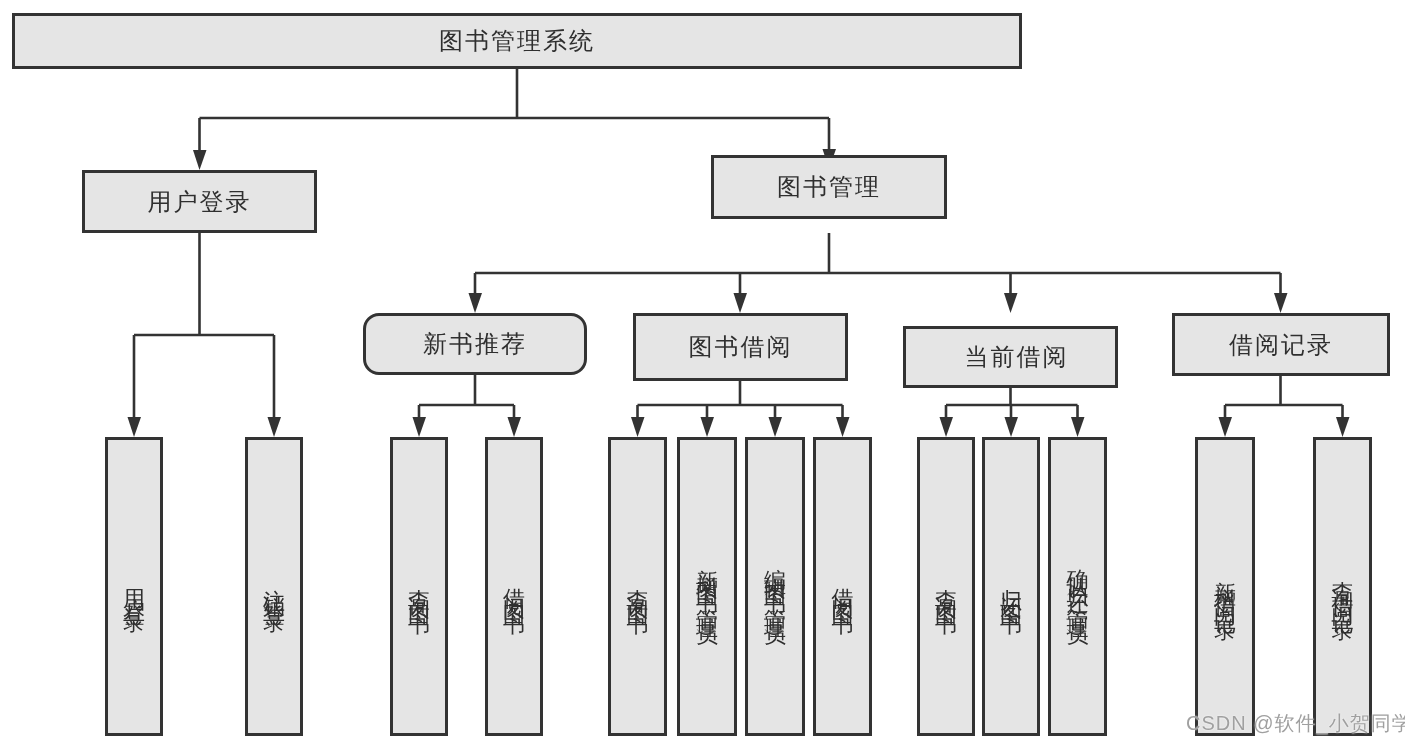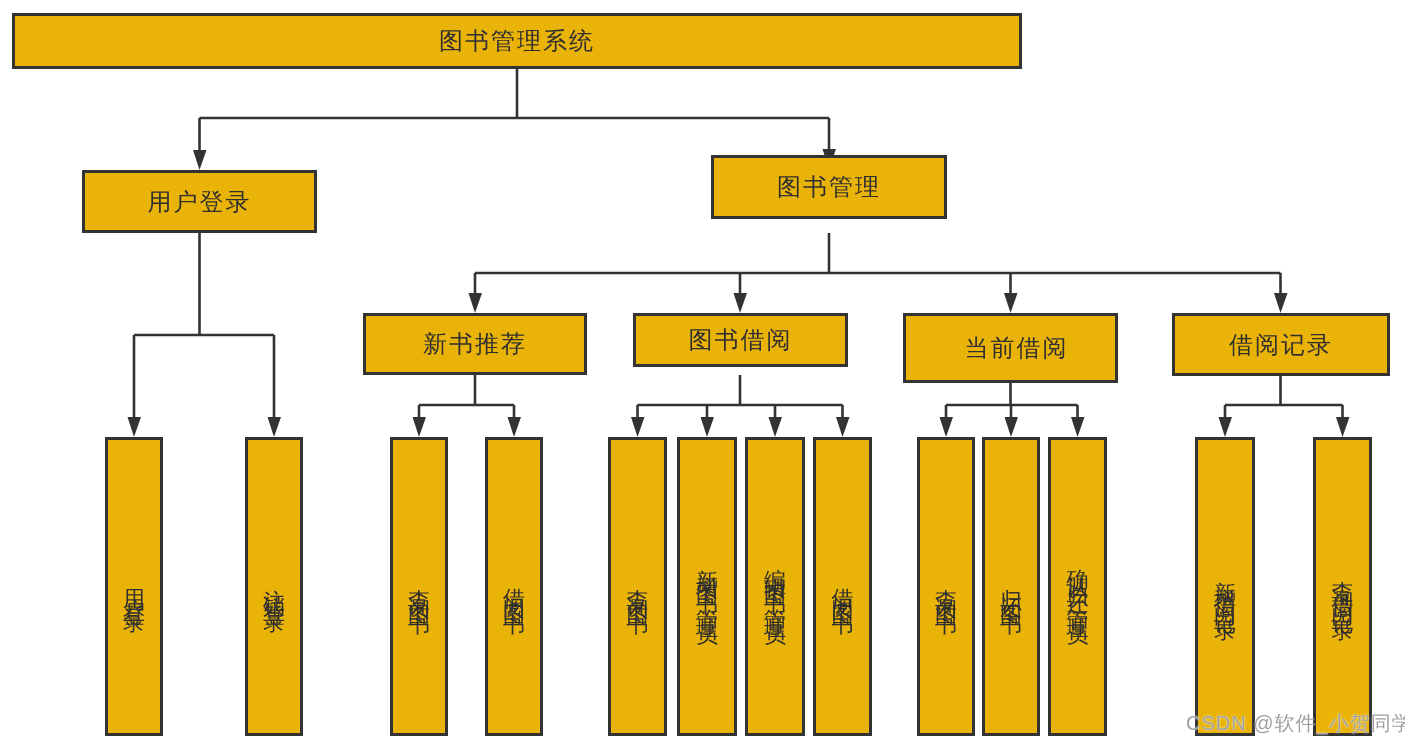--- a/index.html
+++ b/index.html
@@ -2,40 +2,40 @@
 <html><head>
 <meta charset="utf-8">
 <style>
   html,body{margin:0;padding:0;background:#ffffff;}
   .stage{
     position:relative;width:1405px;height:747px;background:#ffffff;overflow:hidden;
     font-family:"Liberation Sans","DejaVu Sans",sans-serif;color:#2f2f2f;
   }
   .stage svg{position:absolute;left:0;top:0;}
   .box{
-    position:absolute;box-sizing:border-box;border:3px solid #333333;background:#eab308;
+    position:absolute;box-sizing:border-box;border:3px solid #333333;background:#e5e5e5;
     display:flex;align-items:center;justify-content:center;text-align:center;
   }
   .hlabel{font-size:24px;letter-spacing:2px;white-space:nowrap;}
   .vlabel{
     writing-mode:vertical-rl;text-orientation:mixed;
     font-size:22px;letter-spacing:8px;line-height:1;white-space:nowrap;
   }
   .watermark{
     position:absolute;left:1186px;top:710px;z-index:6;
     font-size:20px;color:#a0a0a0;letter-spacing:1px;white-space:nowrap;
     text-shadow:0 0 2px #ffffff;
   }
   
   .n-root          {left:12px;  top:13px;  width:1010px;height:56px;}
   .n-user-login    {left:82px;  top:170px; width:235px; height:63px;}
   .n-book-mgmt     {left:711px; top:155px; width:236px; height:64px;}
-  .n-new-book-rec  {left:363px; top:313px; width:224px; height:62px;}
-  .n-book-borrow   {left:633px; top:313px; width:215px; height:54px;}
-  .n-current-borrow{left:903px; top:313px; width:215px; height:70px;padding-left:12px;}
+  .n-new-book-rec  {left:363px; top:313px; width:224px; height:62px;border-radius:16px;}
+  .n-book-borrow   {left:633px; top:313px; width:215px; height:68px;}
+  .n-current-borrow{left:903px; top:326px; width:215px; height:62px;padding-left:12px;}
   .n-borrow-records{left:1172px;top:313px; width:218px; height:63px;}
   .leaf{top:437px;height:299px;width:58px;}
   .n-login        {left:105px;}
   .n-logout       {left:245px;}
   .n-nbr-query    {left:390px;}
   .n-nbr-borrow   {left:485px;}
   .n-bb-query     {left:608px;width:59px;}
   .n-bb-add       {left:677px;width:60px;}
   .n-bb-edit      {left:745px;width:60px;}
   .n-bb-borrow    {left:813px;width:59px;}

